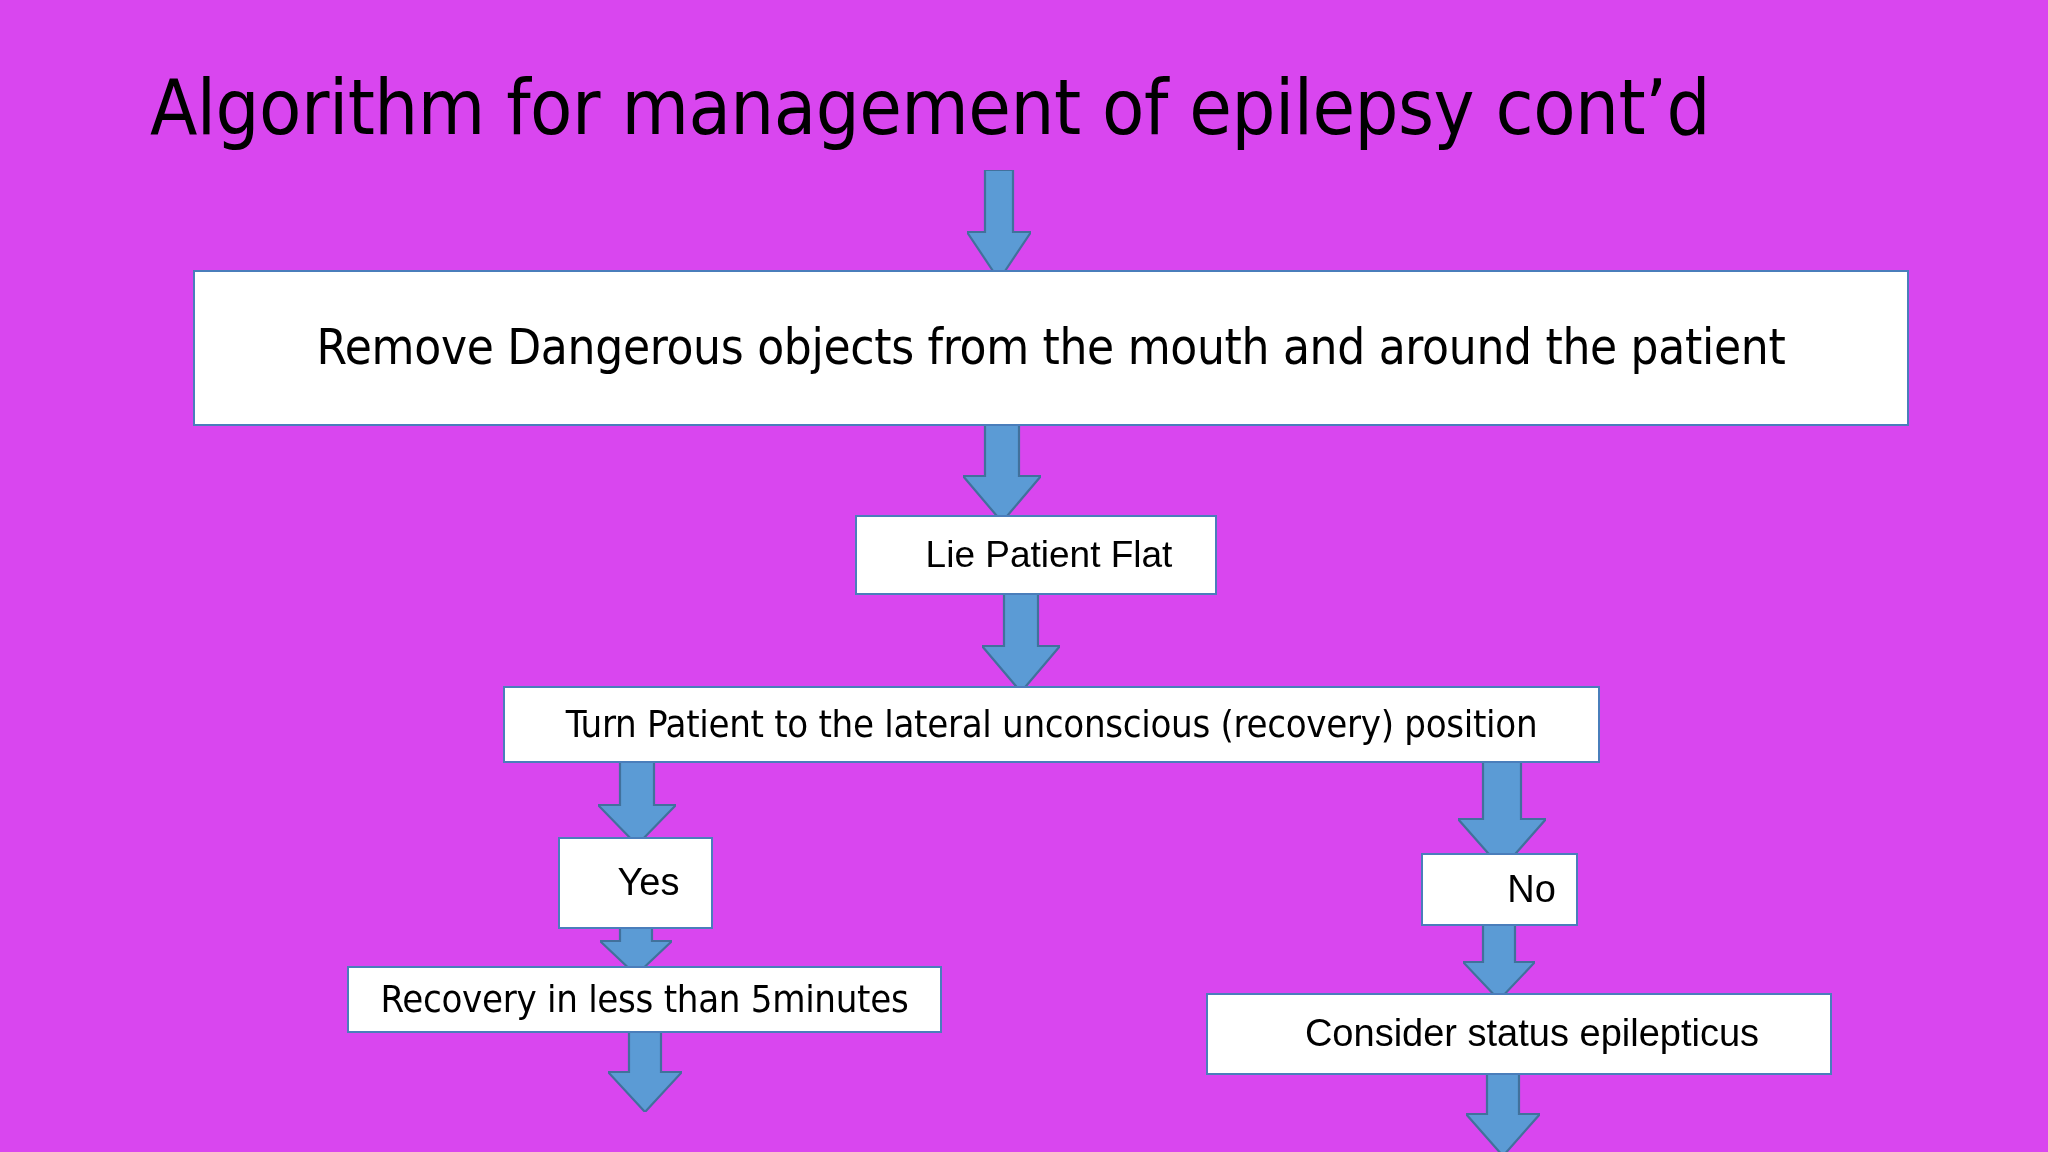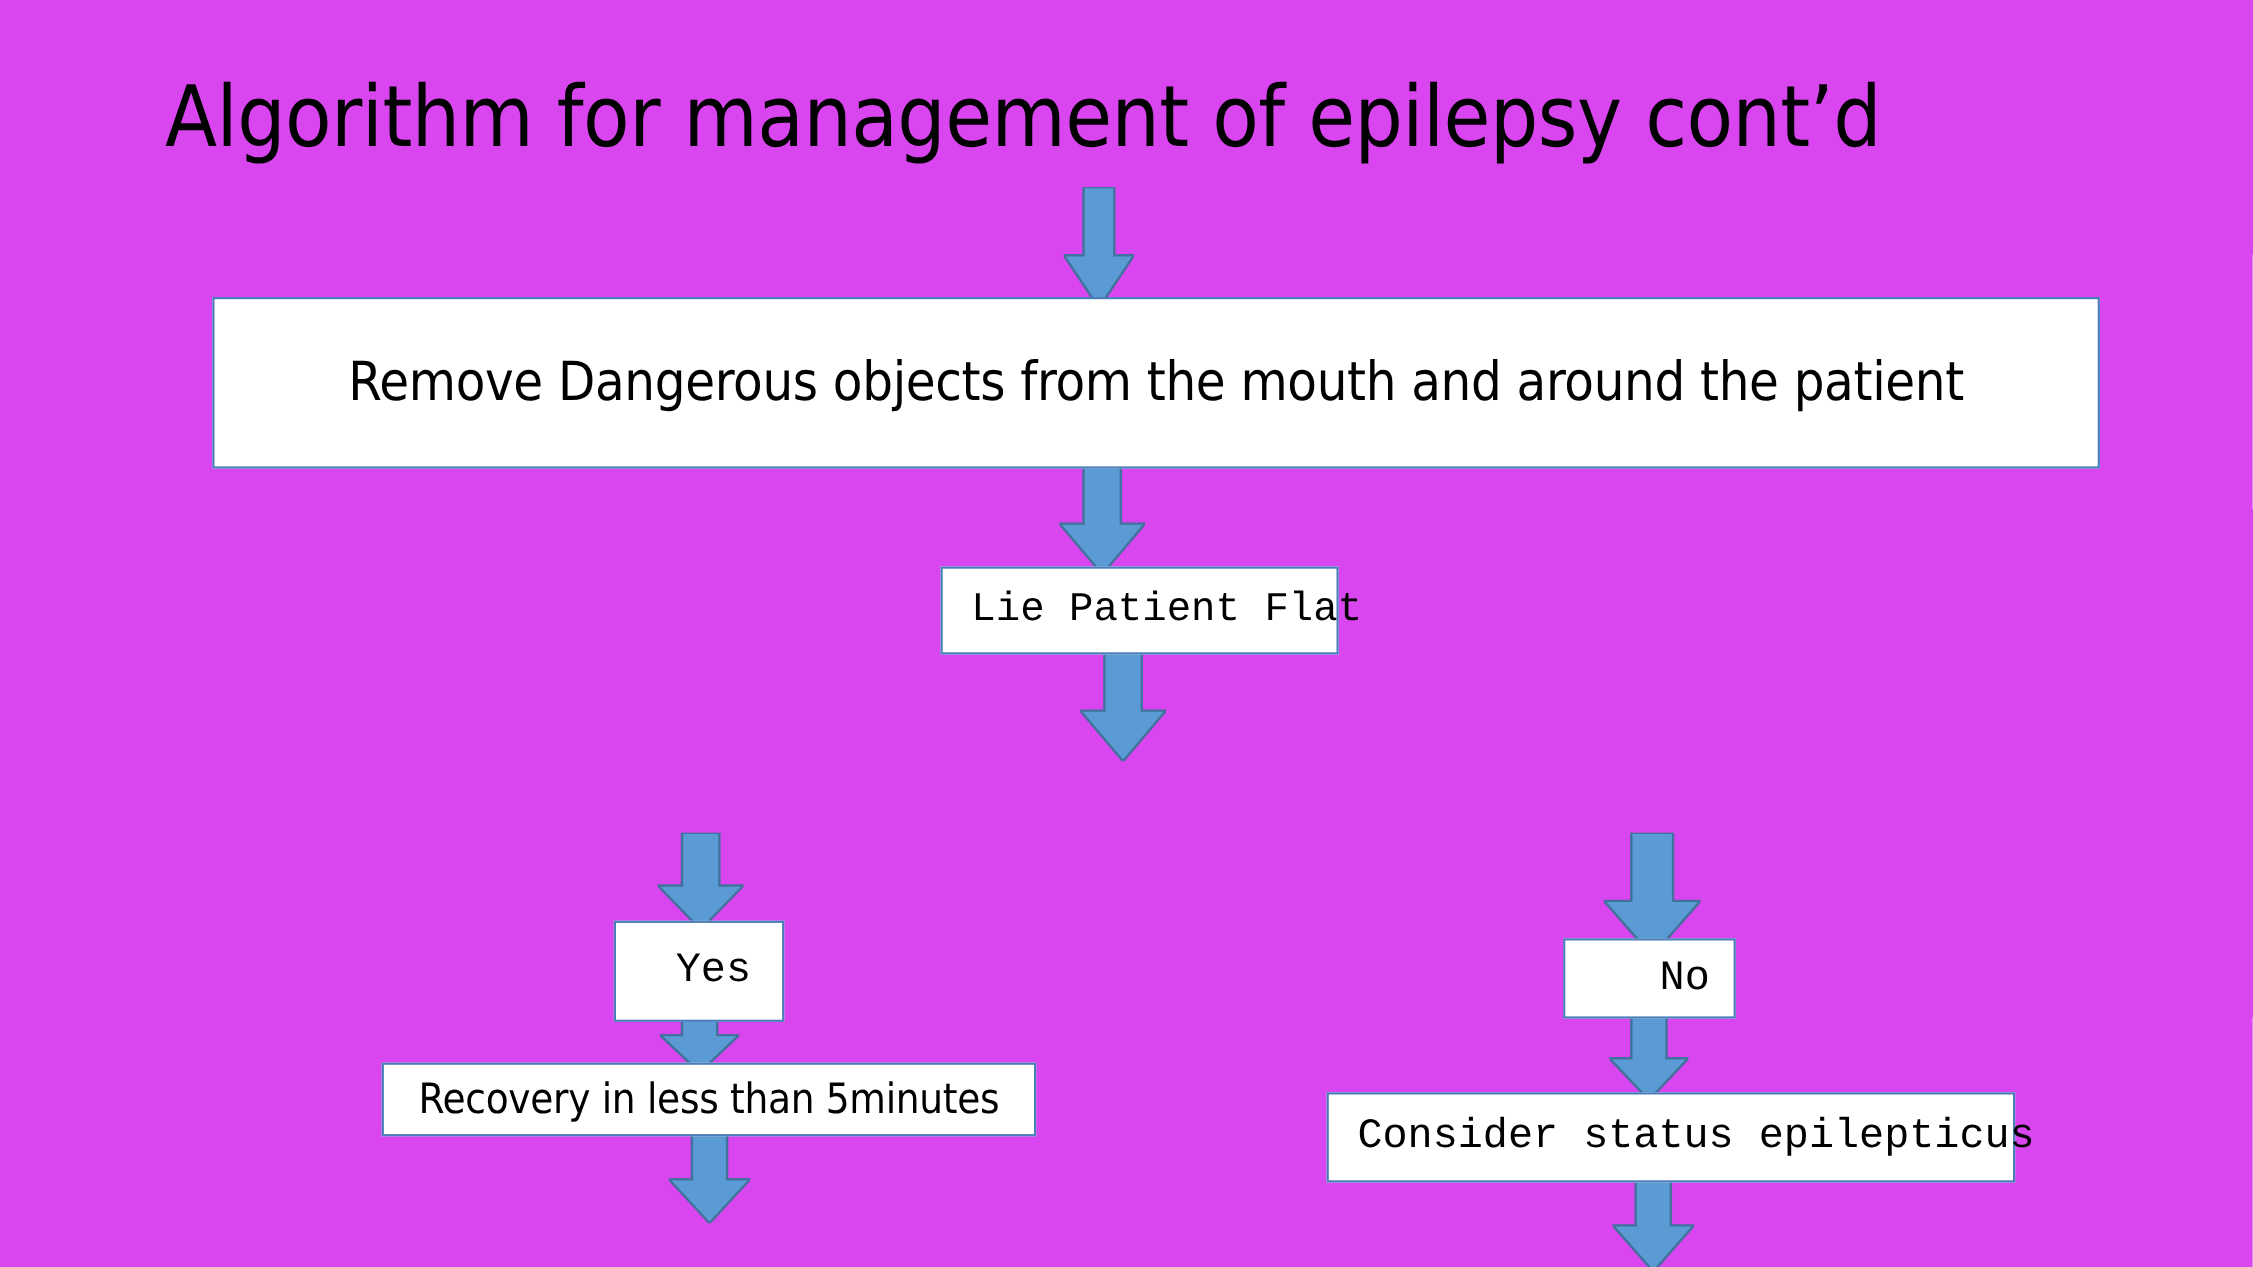--- a/index.html
+++ b/index.html
@@ -55,21 +55,21 @@
     white-space: nowrap;
   }
 
   
   .cond .node-label {
     font-family: "DejaVu Sans Condensed", "Liberation Sans Narrow", "Liberation Sans", sans-serif;
     letter-spacing: -0.3px;
   }
   
   .reg .node-label {
-    font-family: Liberation Mono, monospace;
+    font-family: Liberation Sans, sans-serif;
     margin-left: 26px;
   }
 
   #node-remove       { left: 193px;  top: 270px;  width: 1716px; height: 156px; }
   #node-remove .node-label   { font-size: 49px; }
 
   #node-lieflat      { left: 855px;  top: 515px;  width: 362px;  height: 80px;  }
   #node-lieflat .node-label  { font-size: 37px; }
 
   #node-turn         { left: 503px;  top: 686px;  width: 1097px; height: 77px;  }
@@ -173,20 +173,23 @@
   </div>
 
   <div class="node cond" id="node-remove">
     <span class="node-label">Remove Dangerous objects from the mouth and around the patient</span>
   </div>
 
   <div class="node reg" id="node-lieflat">
     <span class="node-label">Lie Patient Flat</span>
   </div>
 
+  <div class="node cond" id="node-turn">
+    <span class="node-label">Turn Patient to the lateral unconscious (recovery) position</span>
+  </div>
 
   <div class="node reg" id="node-yes">
     <span class="node-label">Yes</span>
   </div>
 
   <div class="node reg" id="node-no">
     <span class="node-label">No</span>
   </div>
 
   <div class="node cond" id="node-recovery">

